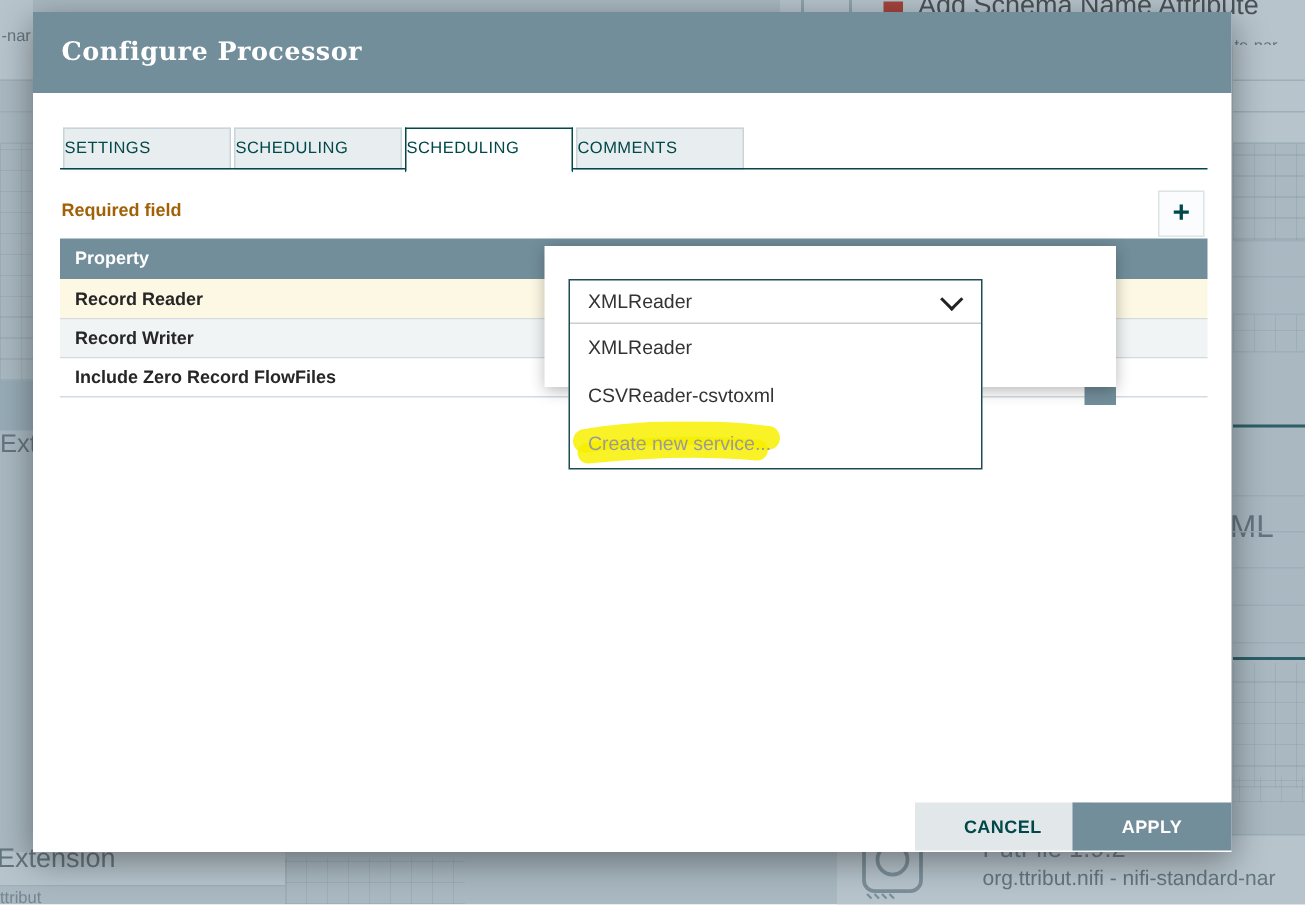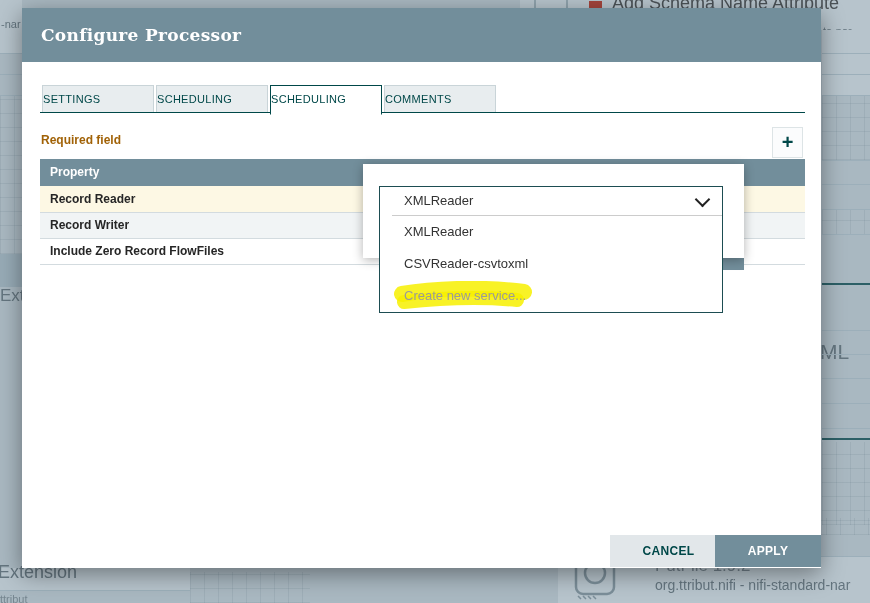--- a/index.html
+++ b/index.html
@@ -40,22 +40,22 @@
                font-size:12px;font-weight:bold;padding-left:10px;}
   .prop-row{line-height:26px;border-bottom:1px solid #d3dbdf;font-size:12px;
             font-weight:bold;color:#262626;padding-left:10px;background:#fff;}
   .prop-row.r0{background:#fdf8e4;height:26px;}
   .prop-row.r1{background:#f1f4f5;height:25px;line-height:25px;}
   .prop-row.r2{background:#fff;height:25px;line-height:25px;}
   .editor-artifact{left:723px;top:240px;width:21px;height:30px;background:#728e9b;z-index:15;}
   
   .value-popup{left:363px;top:164px;width:381px;height:94px;background:#fff;
                box-shadow:0 2px 10px rgba(0,0,0,.30);z-index:30;}
-  .combo-box{left:379px;top:186px;width:344px;background:#fff;border:1px solid #1d4d52;
-             z-index:31;box-sizing:border-box;padding-left:12px;}
+  .combo-box{left:379px;top:186px;width:276px;background:#fff;border:1px solid #1d4d52;
+             z-index:31;box-sizing:border-box;}
   .combo-row{height:28px;line-height:28px;padding-left:12px;font-size:13px;color:#333;
              border-bottom:1px solid #ccc;position:relative;cursor:pointer;}
   .chevron{position:absolute;right:14px;top:7px;width:9px;height:9px;
            border-right:2.5px solid #222;border-bottom:2.5px solid #222;
            transform:rotate(45deg);}
   .combo-opt{height:32px;line-height:32px;padding-left:12px;font-size:13px;color:#333;
              position:relative;cursor:pointer;}
   .combo-opt.muted{color:#9a9a9a;}
   .combo-opt .opt-label{position:relative;z-index:2;}
   .marker{position:absolute;left:0;top:1px;z-index:1;}

